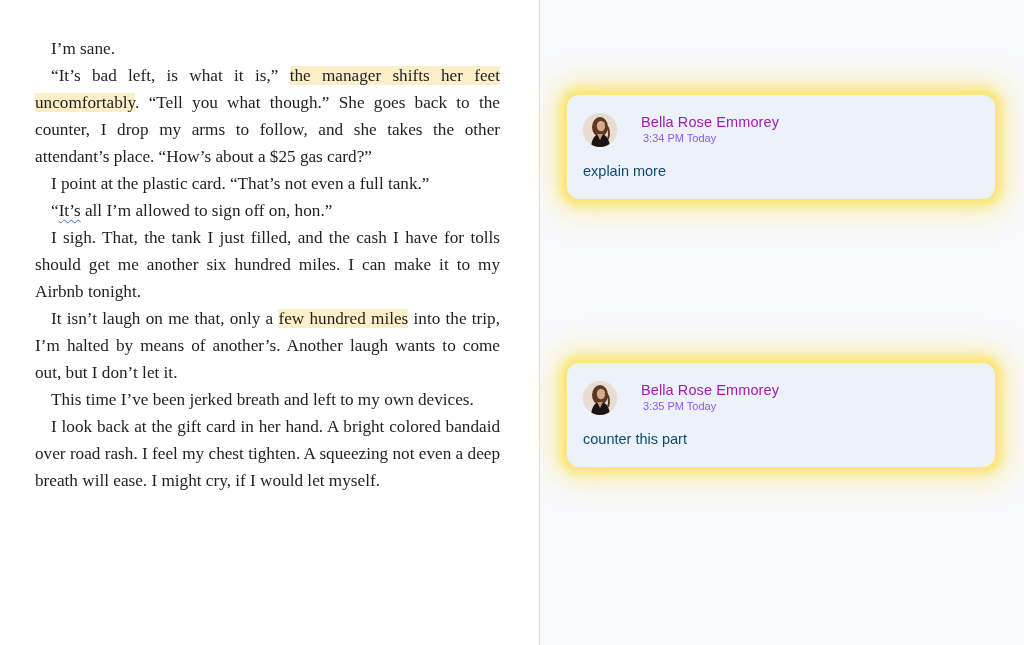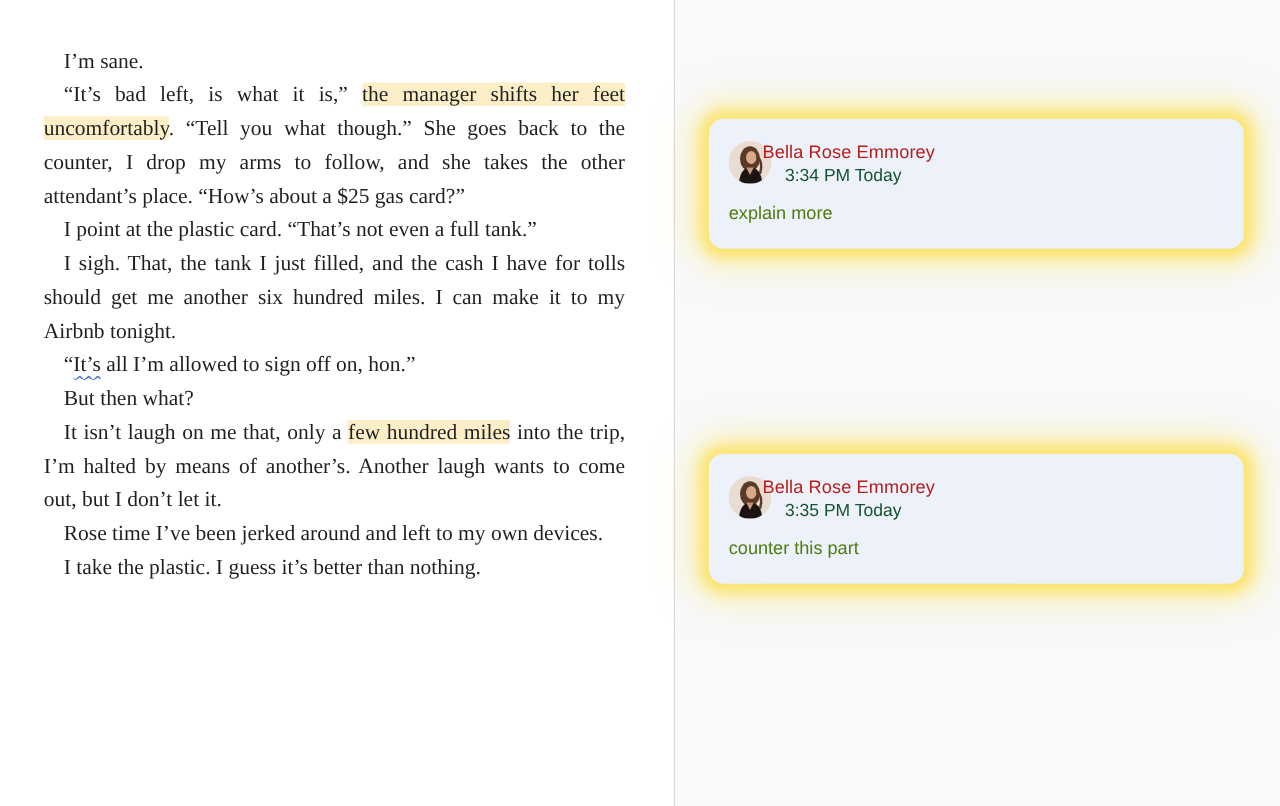--- a/index.html
+++ b/index.html
@@ -79,40 +79,40 @@
       left: 16px;
       top: 18px;
       width: 34px;
       height: 34px;
       border-radius: 50%;
       overflow: hidden;
       background: #e8dcd0;
     }
     .author {
       position: absolute;
-      left: 43px;
+      left: 74px;
       top: 19px;
       font-size: 14.5px;
       font-weight: 500;
-      color: #b91c1c;
+      color: #a21caf;
       letter-spacing: 0.1px;
     }
     .timestamp {
       position: absolute;
-      left: 61px;
+      left: 76px;
       top: 37px;
-      font-size: 14px;
-      color: #14532d;
+      font-size: 11px;
+      color: #8b5cf6;
     }
     .comment-text {
       position: absolute;
       left: 16px;
       top: 68px;
       font-size: 14.5px;
-      color: #4d7c0f;
+      color: #0c4a6e;
     }
   </style>
 </head>
 <body>
 
 <div class="layout">
 
   <div class="doc-page">
     <div class="doc-body">
 
@@ -123,43 +123,40 @@
 
       <p>
         <span>“It’s bad left, is what it is,” </span><span class="hl">the manager shifts her feet uncomfortably</span><span>. “Tell you what though.” She goes back to the counter, I drop my arms to follow, and she takes the other attendant’s place. “How’s about a $25 gas card?”</span>
       </p>
 
       <p>
         <span>I point at the plastic card. “That’s not even a full tank.”</span>
       </p>
 
       <p>
-        <span>I sigh. That, the tank I just filled, and the cash I have for tolls should get me another six hundred miles. I can make it to my Airbnb tonight.</span>
-      </p>
-
-      <p>
         <span>“</span><span class="squiggle">It’s</span><span> all I’m allowed to sign off on, hon.”</span>
       </p>
 
       <p>
-        <span>But then what?</span>
+        <span>I sigh. That, the tank I just filled, and the cash I have for tolls should get me another six hundred miles. I can make it to my Airbnb tonight.</span>
       </p>
+
 
       <p>
         <span>It isn’t laugh on me that, only a </span><span class="hl">few hundred miles</span><span> into the trip, I’m halted by means of another’s. Another laugh wants to come out, but I don’t let it.</span>
       </p>
 
       <p>
-        <span>Rose time I’ve been jerked around and left to my own devices.</span>
+        <span>This time I’ve been jerked breath and left to my own devices.</span>
       </p>
 
+      <p>
+        <span>I look back at the gift card in her hand. A bright colored bandaid over road rash. I feel my chest tighten. A squeezing not even a deep breath will ease. I might cry, if I would let myself.</span>
+      </p>
 
-      <p>
-        <span>I take the plastic. I guess it’s better than nothing.</span>
-      </p>
 
     </div>
   </div>
 
   <div class="divider"></div>
 
   <div class="comments-pane">
 
     <div class="comment-card card-1">
       <div class="avatar">

